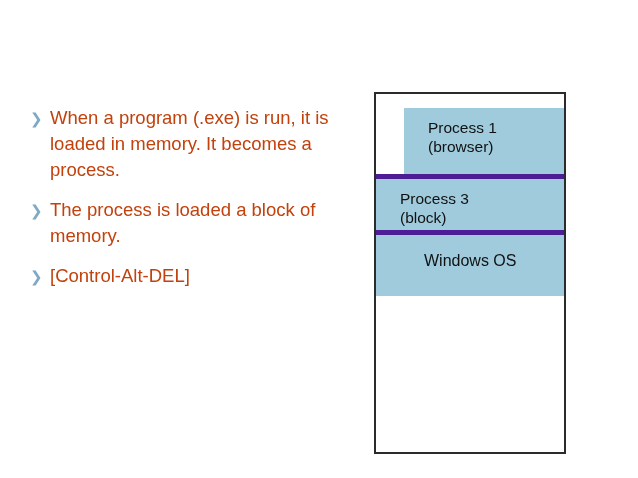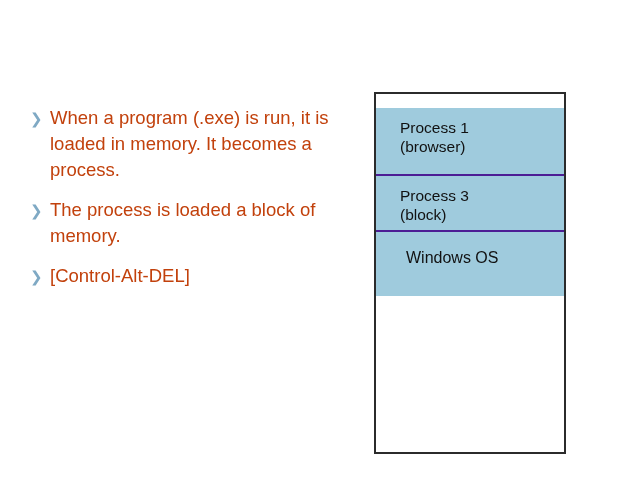--- a/index.html
+++ b/index.html
@@ -72,36 +72,37 @@
   .mem-top-gap {
     height: 14px;
     background: #ffffff;
   }
   .mem-bottom-gap {
     height: 20px;
     background: #ffffff;
   }
   .mem-block {
     background: #9fcbdd;
-    border-top: 2px solid #4c1d95;
+    border-top: 5px solid #4c1d95;
     box-sizing: border-box;
     position: relative;
     padding: 10px 0 0 24px;
   }
   .mem-block.first {
     border-top: none;
+    margin-left: 28px;
   }
   .mem-line {
     font-size: 15.5px;
     color: #111111;
     line-height: 19px;
     font-family: "Liberation Sans", sans-serif;
   }
   .mem-block.os {
-    padding-left: 30px;
+    padding-left: 48px;
     padding-top: 16px;
   }
   .mem-block.os .mem-line {
     font-size: 16px;
   }
 </style>
 </head>
 <body>
 
 <div class="slide">

